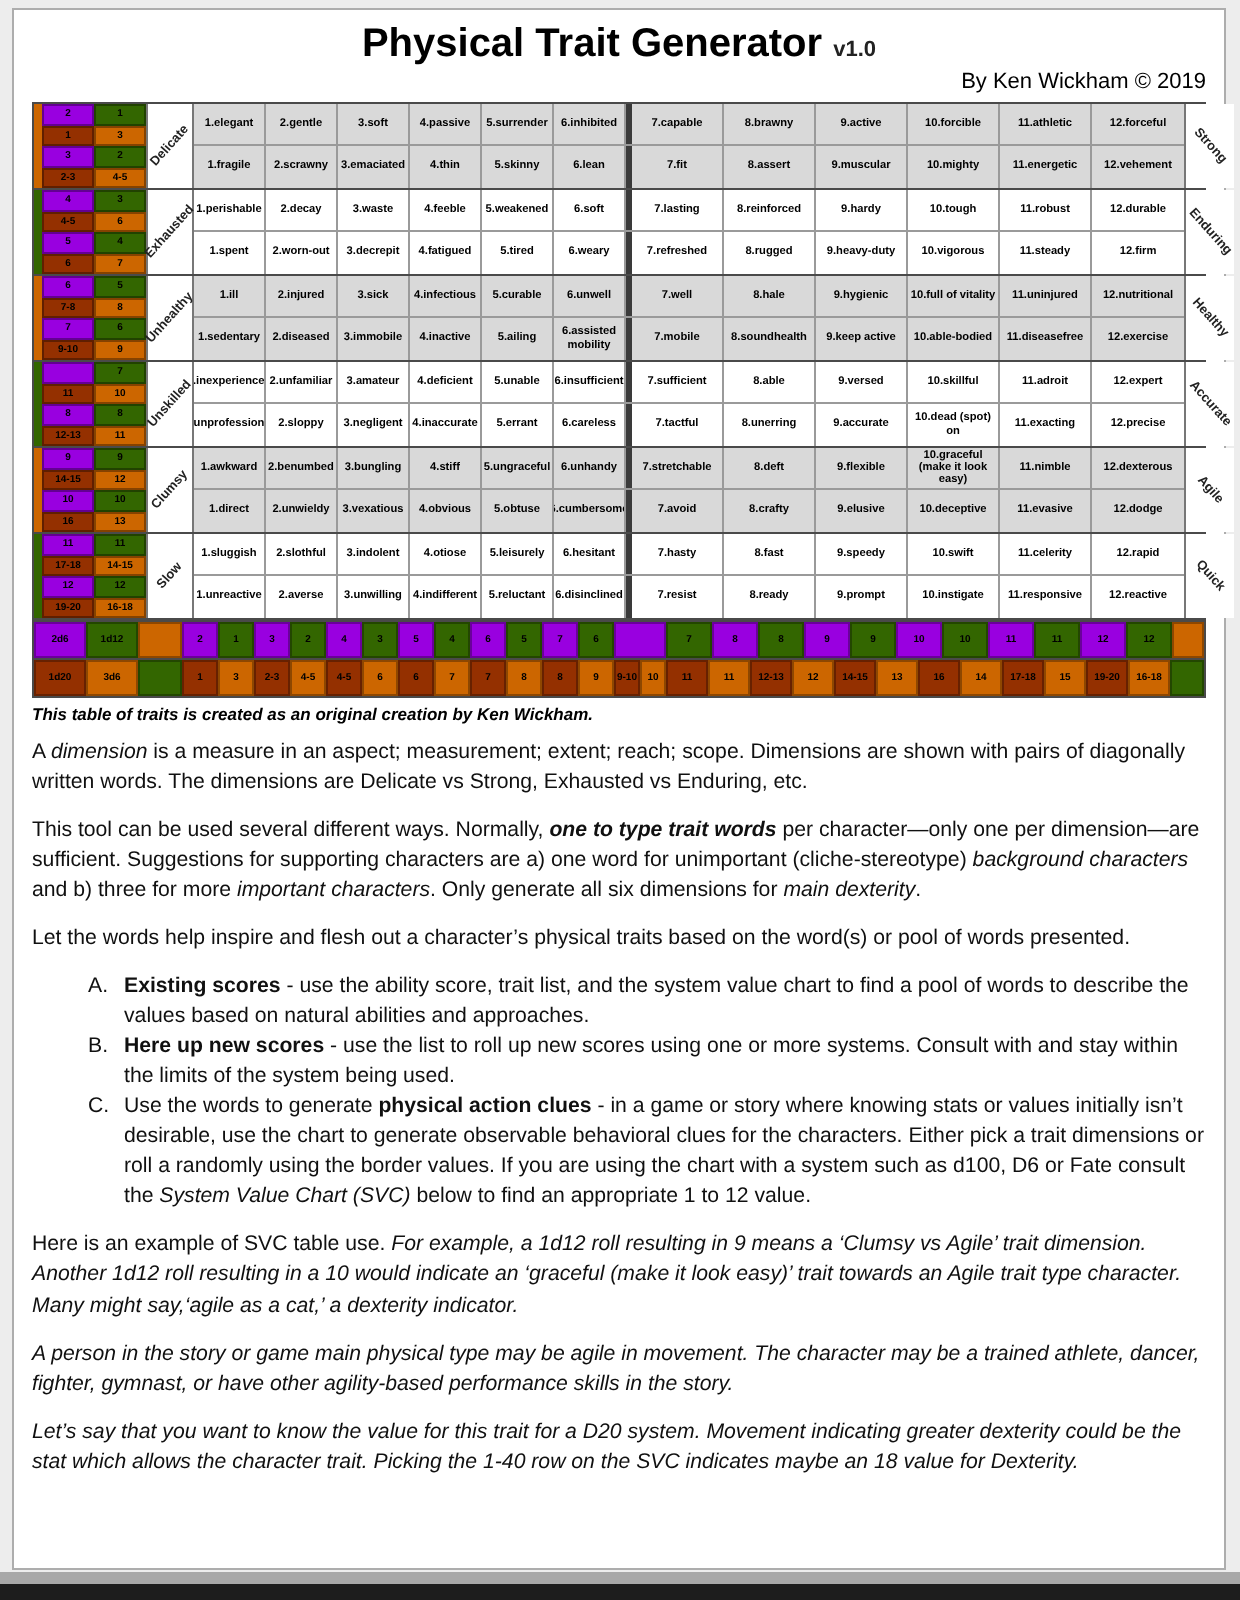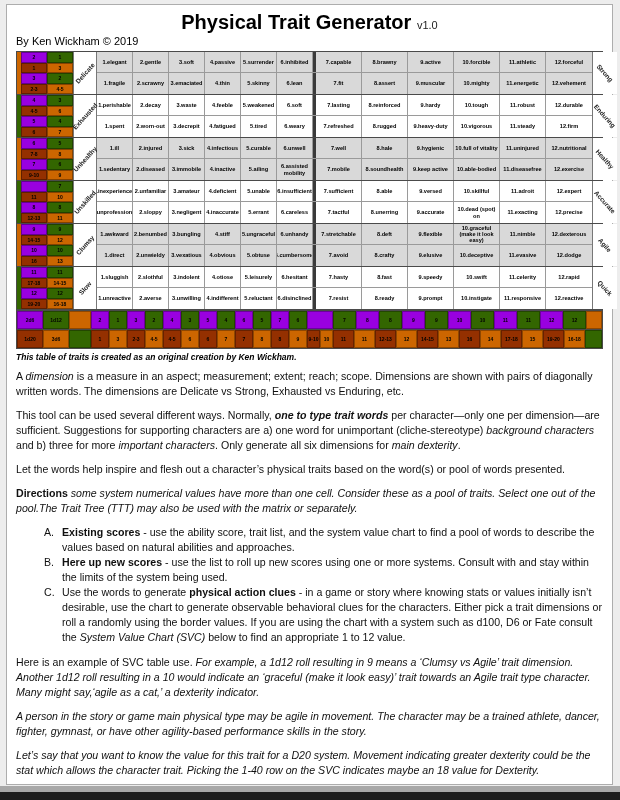--- a/index.html
+++ b/index.html
@@ -10,22 +10,22 @@
   .page{
     position:absolute;left:6px;top:4px;width:607px;height:781px;
     background:#fff;border:1px solid #adadad;box-sizing:border-box;
     padding:2px 9px 0 9px;
   }
   .edge-gray{position:absolute;left:0;top:786px;width:620px;height:6px;background:#a8a8a8}
   .edge-dark{position:absolute;left:0;top:792px;width:620px;height:8px;background:#1d1d1d}
 
   
   .title{ text-align:center;font-size:20px;font-weight:bold;margin:4px 0 0;color:#000}
-  .title .ver{font-size:11px;font-weight:normal;color:#222}
-  .byline{text-align:left;font-size:11px;margin:1px 0 4px;color:#000}
+  .title .ver{font-size:11px;font-weight:bold;color:#222}
+  .byline{text-align:right;font-size:11px;margin:1px 0 4px;color:#000}
 
   
   .trait-table{border:1px solid #4a4a4a;box-sizing:border-box;background:#fff}
   .pair{display:flex;height:42px;border-bottom:1px solid #4a4a4a}
   .pair:nth-last-of-type(1){border-bottom:none}
   .strip{width:4px;flex:none}
   .bg-purple{background:#9900e0}
   .bg-green{background:#336600}
   .bg-orange{background:#cc6600}
   .bg-darkred{background:#943000}
@@ -453,21 +453,20 @@
         <div class="bcell bfill bg-green"></div>
       </div>
     </div>
 
   <div class="caption">This table of traits is created as an original creation by Ken Wickham.</div>
 
   <div class="body-text">
       <p>A <i>dimension</i> is a measure in an aspect; measurement; extent; reach; scope. Dimensions are shown with pairs of diagonally written words. The dimensions are Delicate vs Strong, Exhausted vs Enduring, etc.</p>
       <p>This tool can be used several different ways. Normally, <b><i>one to type trait words</i></b> per character—only one per dimension—are sufficient. Suggestions for supporting characters are a) one word for unimportant (cliche-stereotype) <i>background characters</i> and b) three for more <i>important characters</i>. Only generate all six dimensions for <i>main dexterity</i>.</p>
       <p>Let the words help inspire and flesh out a character’s physical traits based on the word(s) or pool of words presented.</p>
-      <p><b>Directions</b> <i>some system numerical values have more than one cell. Consider these as a pool of traits. Select one out of the pool.The Trait Tree (TTT) may also be used with the matrix or separately.</i></p>
       <div class="list">
         <div class="li">
           <div class="marker">A.</div>
           <div class="li-text"><b>Existing scores</b> - use the ability score, trait list, and the system value chart to find a pool of words to describe the values based on natural abilities and approaches.</div>
         </div>
         <div class="li">
           <div class="marker">B.</div>
           <div class="li-text"><b>Here up new scores</b> - use the list to roll up new scores using one or more systems. Consult with and stay within the limits of the system being used.</div>
         </div>
         <div class="li">

